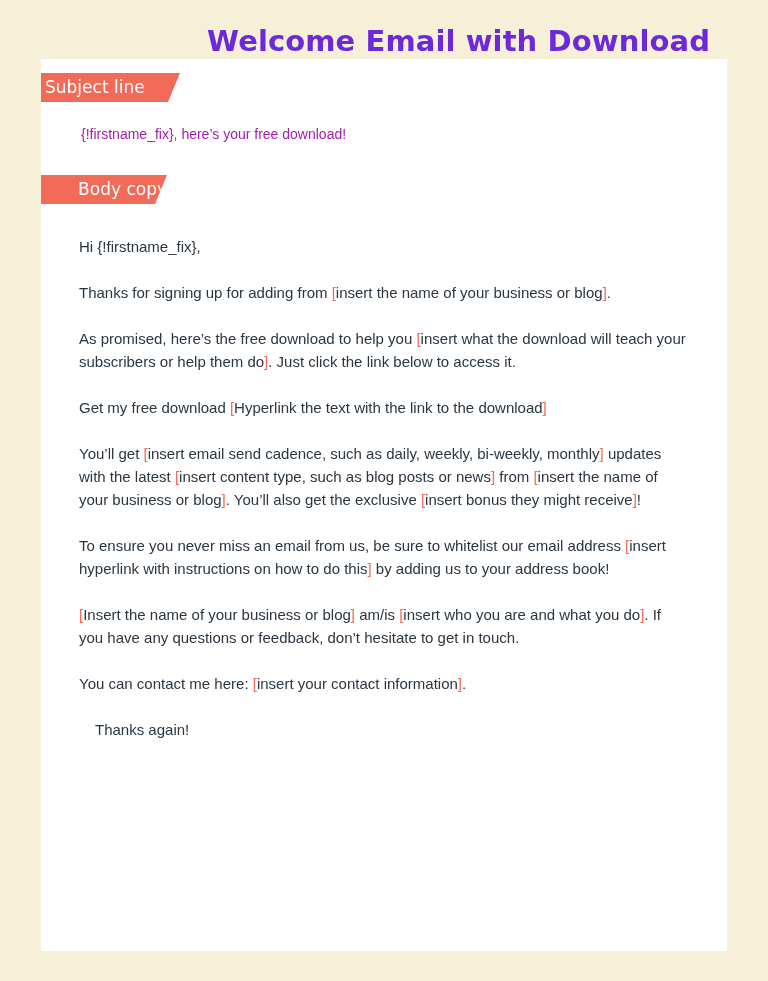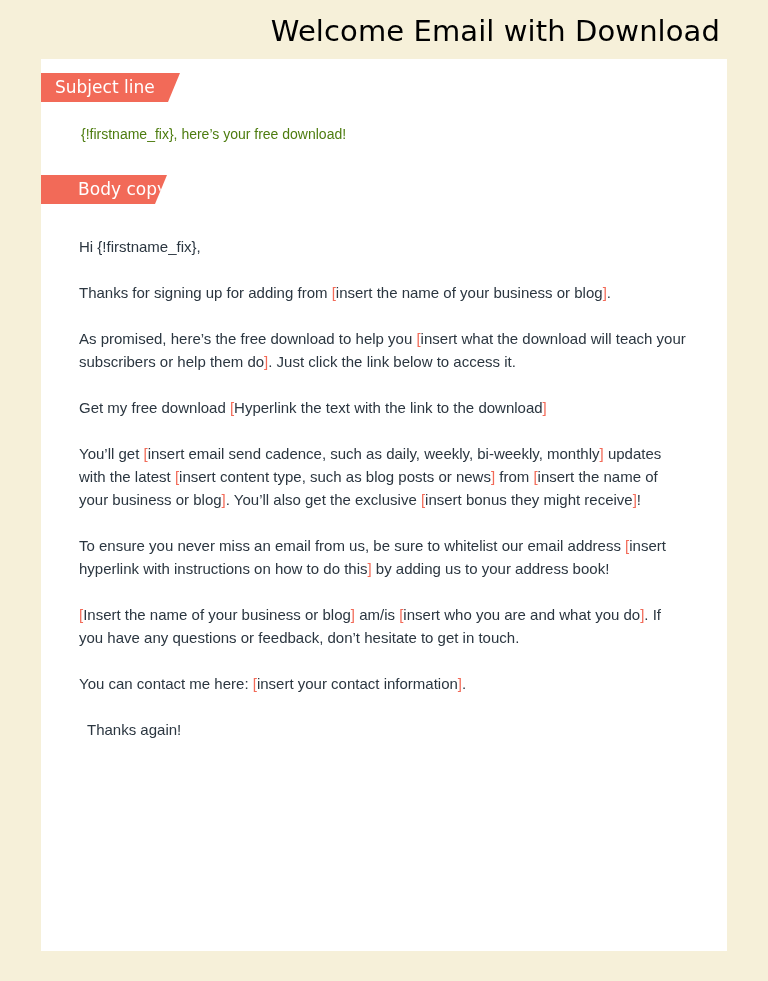--- a/index.html
+++ b/index.html
@@ -8,62 +8,62 @@
       background: #f6f0d9;
       font-family: "Liberation Sans", sans-serif;
       position: relative;
       overflow: hidden;
     }
     .title {
       position: absolute;
       right: 42px; top: 8px;
       font-family: "DejaVu Sans", sans-serif;
       font-size: 29px;
-      color: #000000;
+      color: #6d28d9;
       letter-spacing: 0.1px;
-      margin: 6px;
-      font-weight: normal;
+      margin: 16px;
+      font-weight: bold;
     }
     .panel {
       position: absolute;
       left: 41px; top: 59px;
       width: 686px; height: 892px;
       background: #ffffff;
     }
     .tag {
       position: absolute;
       left: 0;
       height: 29px;
       background: #f26a58;
       color: #ffffff;
       font-family: "DejaVu Sans", sans-serif;
       font-size: 17px;
       line-height: 29px;
-      padding-left: 14px;
+      padding-left: 4px;
       box-sizing: border-box;
       clip-path: polygon(0 0, 100% 0, calc(100% - 12px) 100%, 0 100%);
     }
     .tag.subject { top: 14px; width: 139px; }
     .tag.body { top: 116px; width: 126px; text-align: right; }
     .subject-text {
       position: absolute;
       left: 40px; top: 67px;
       font-size: 14px;
-      color: #4d7c0f;
+      color: #a21caf;
     }
     .body-copy {
       position: absolute;
       left: 38px; top: 176px;
       width: 610px;
       font-size: 15px;
       line-height: 23px;
       color: #2b3640;
     }
     .body-copy p { margin: 0 0 23px 0; }
-    .body-copy p.tight { margin: 8px; }
+    .body-copy p.tight { margin: 16px; }
     .br { color: #f26a58; }
   </style>
 </head>
 <body>
 
 <h1 class="title">Welcome Email with Download</h1>
 
 <div class="panel">
 
   <div class="tag subject">Subject line</div>

